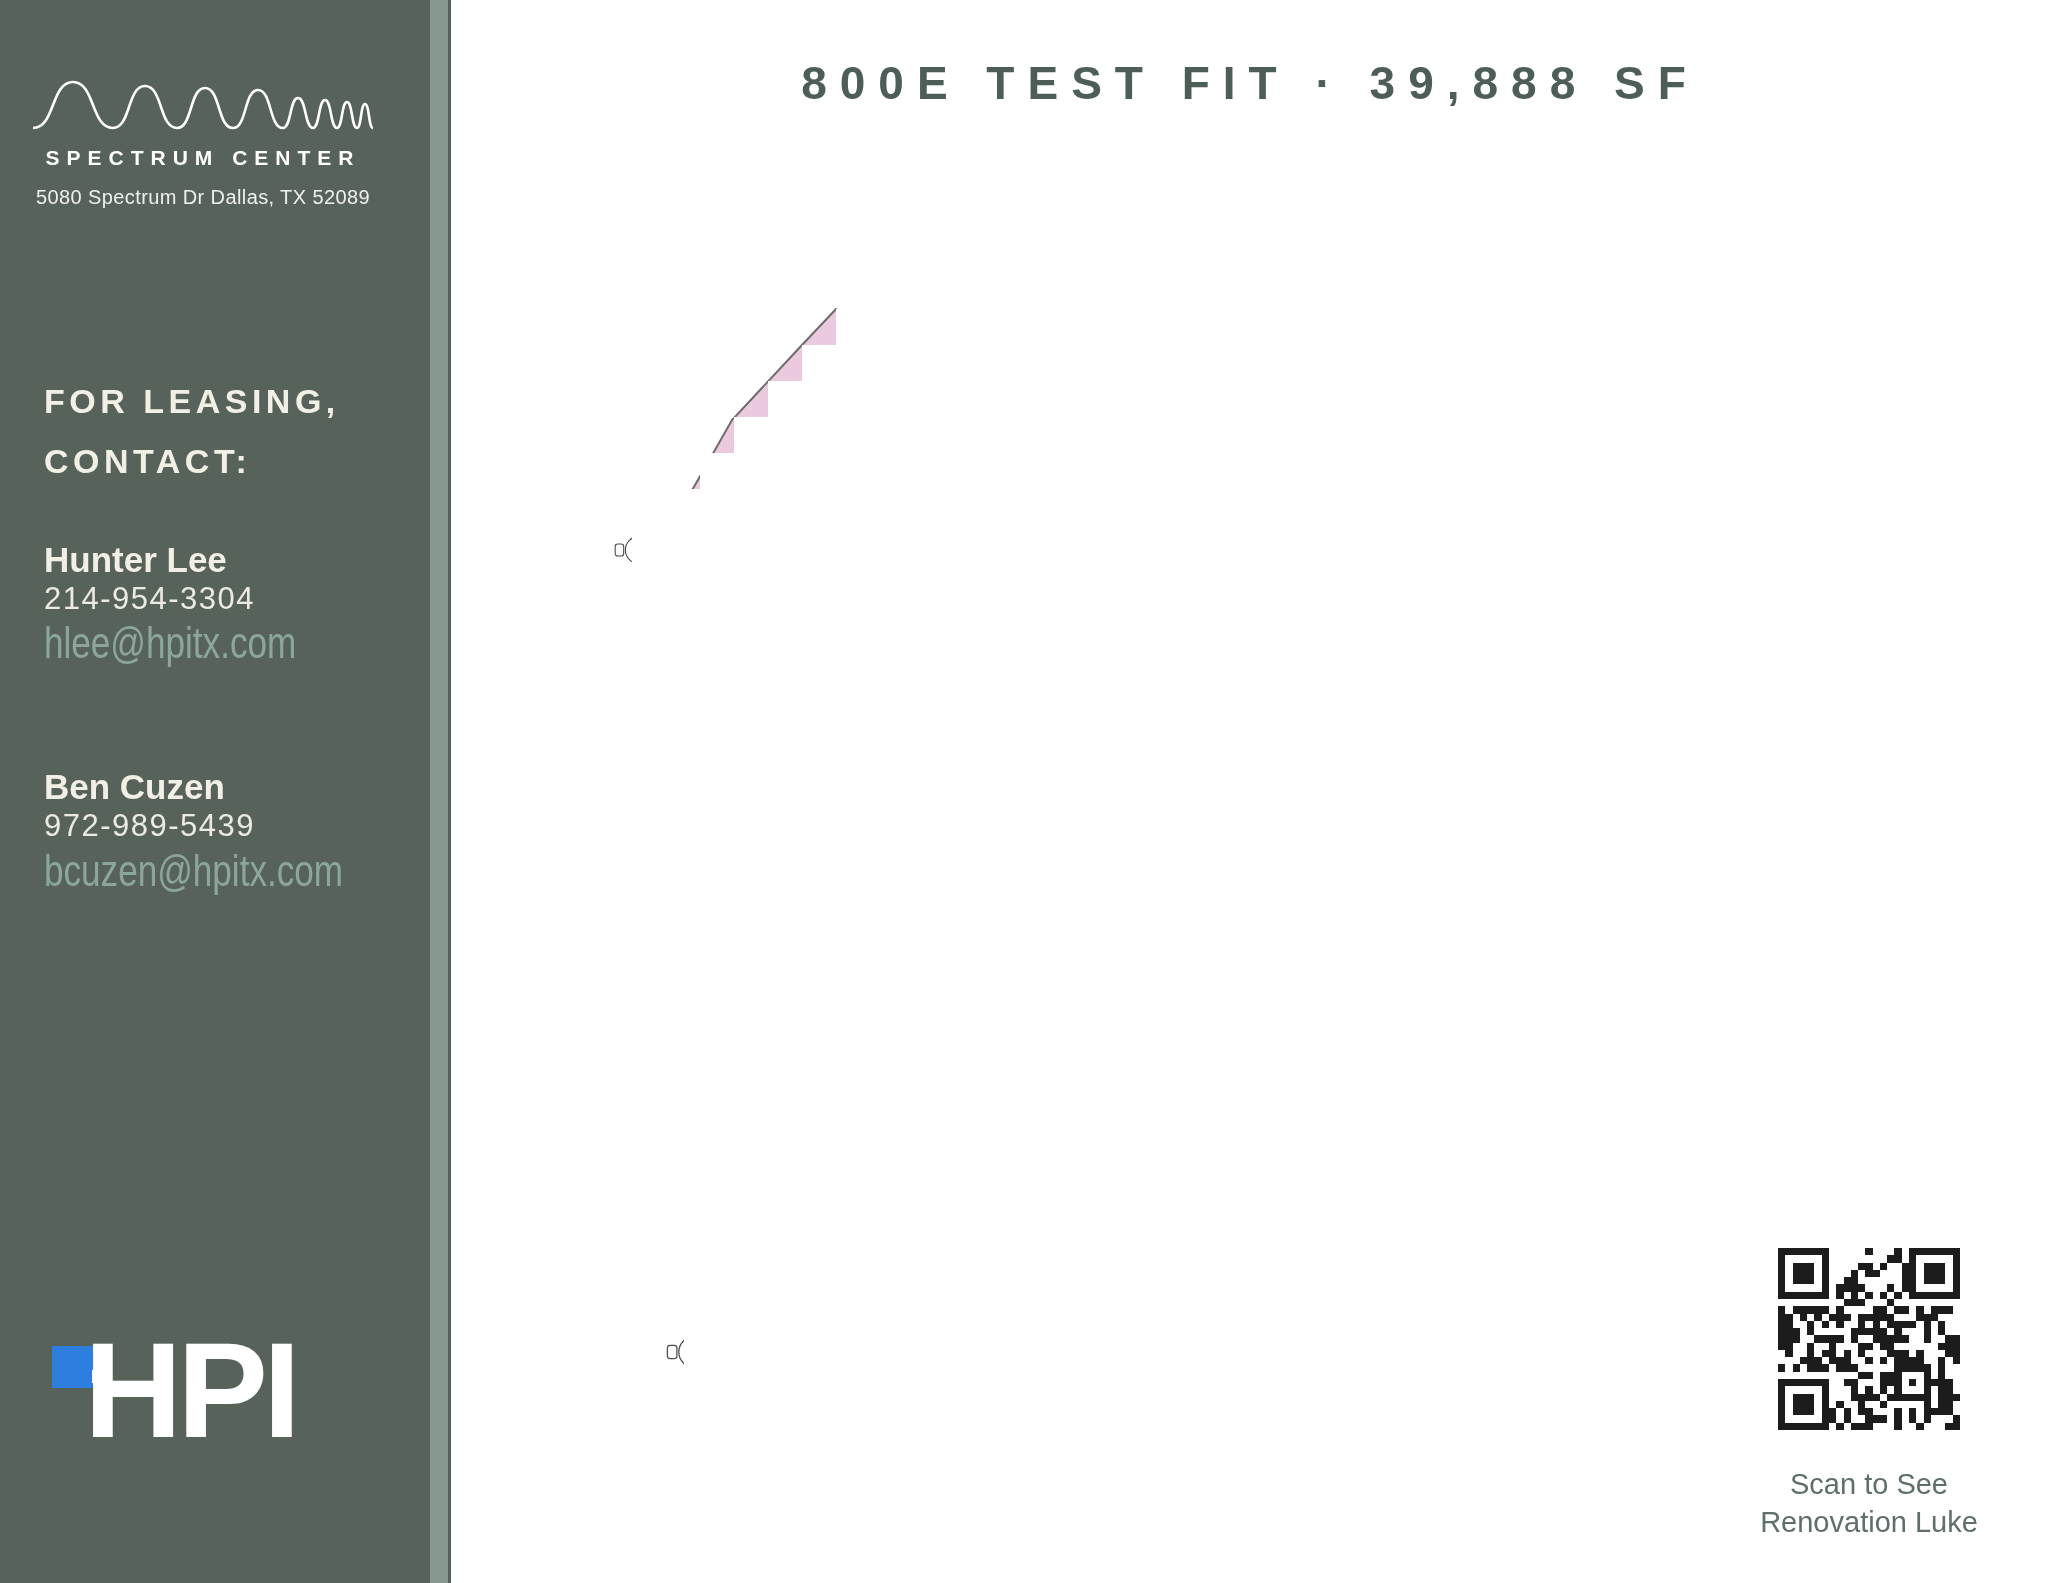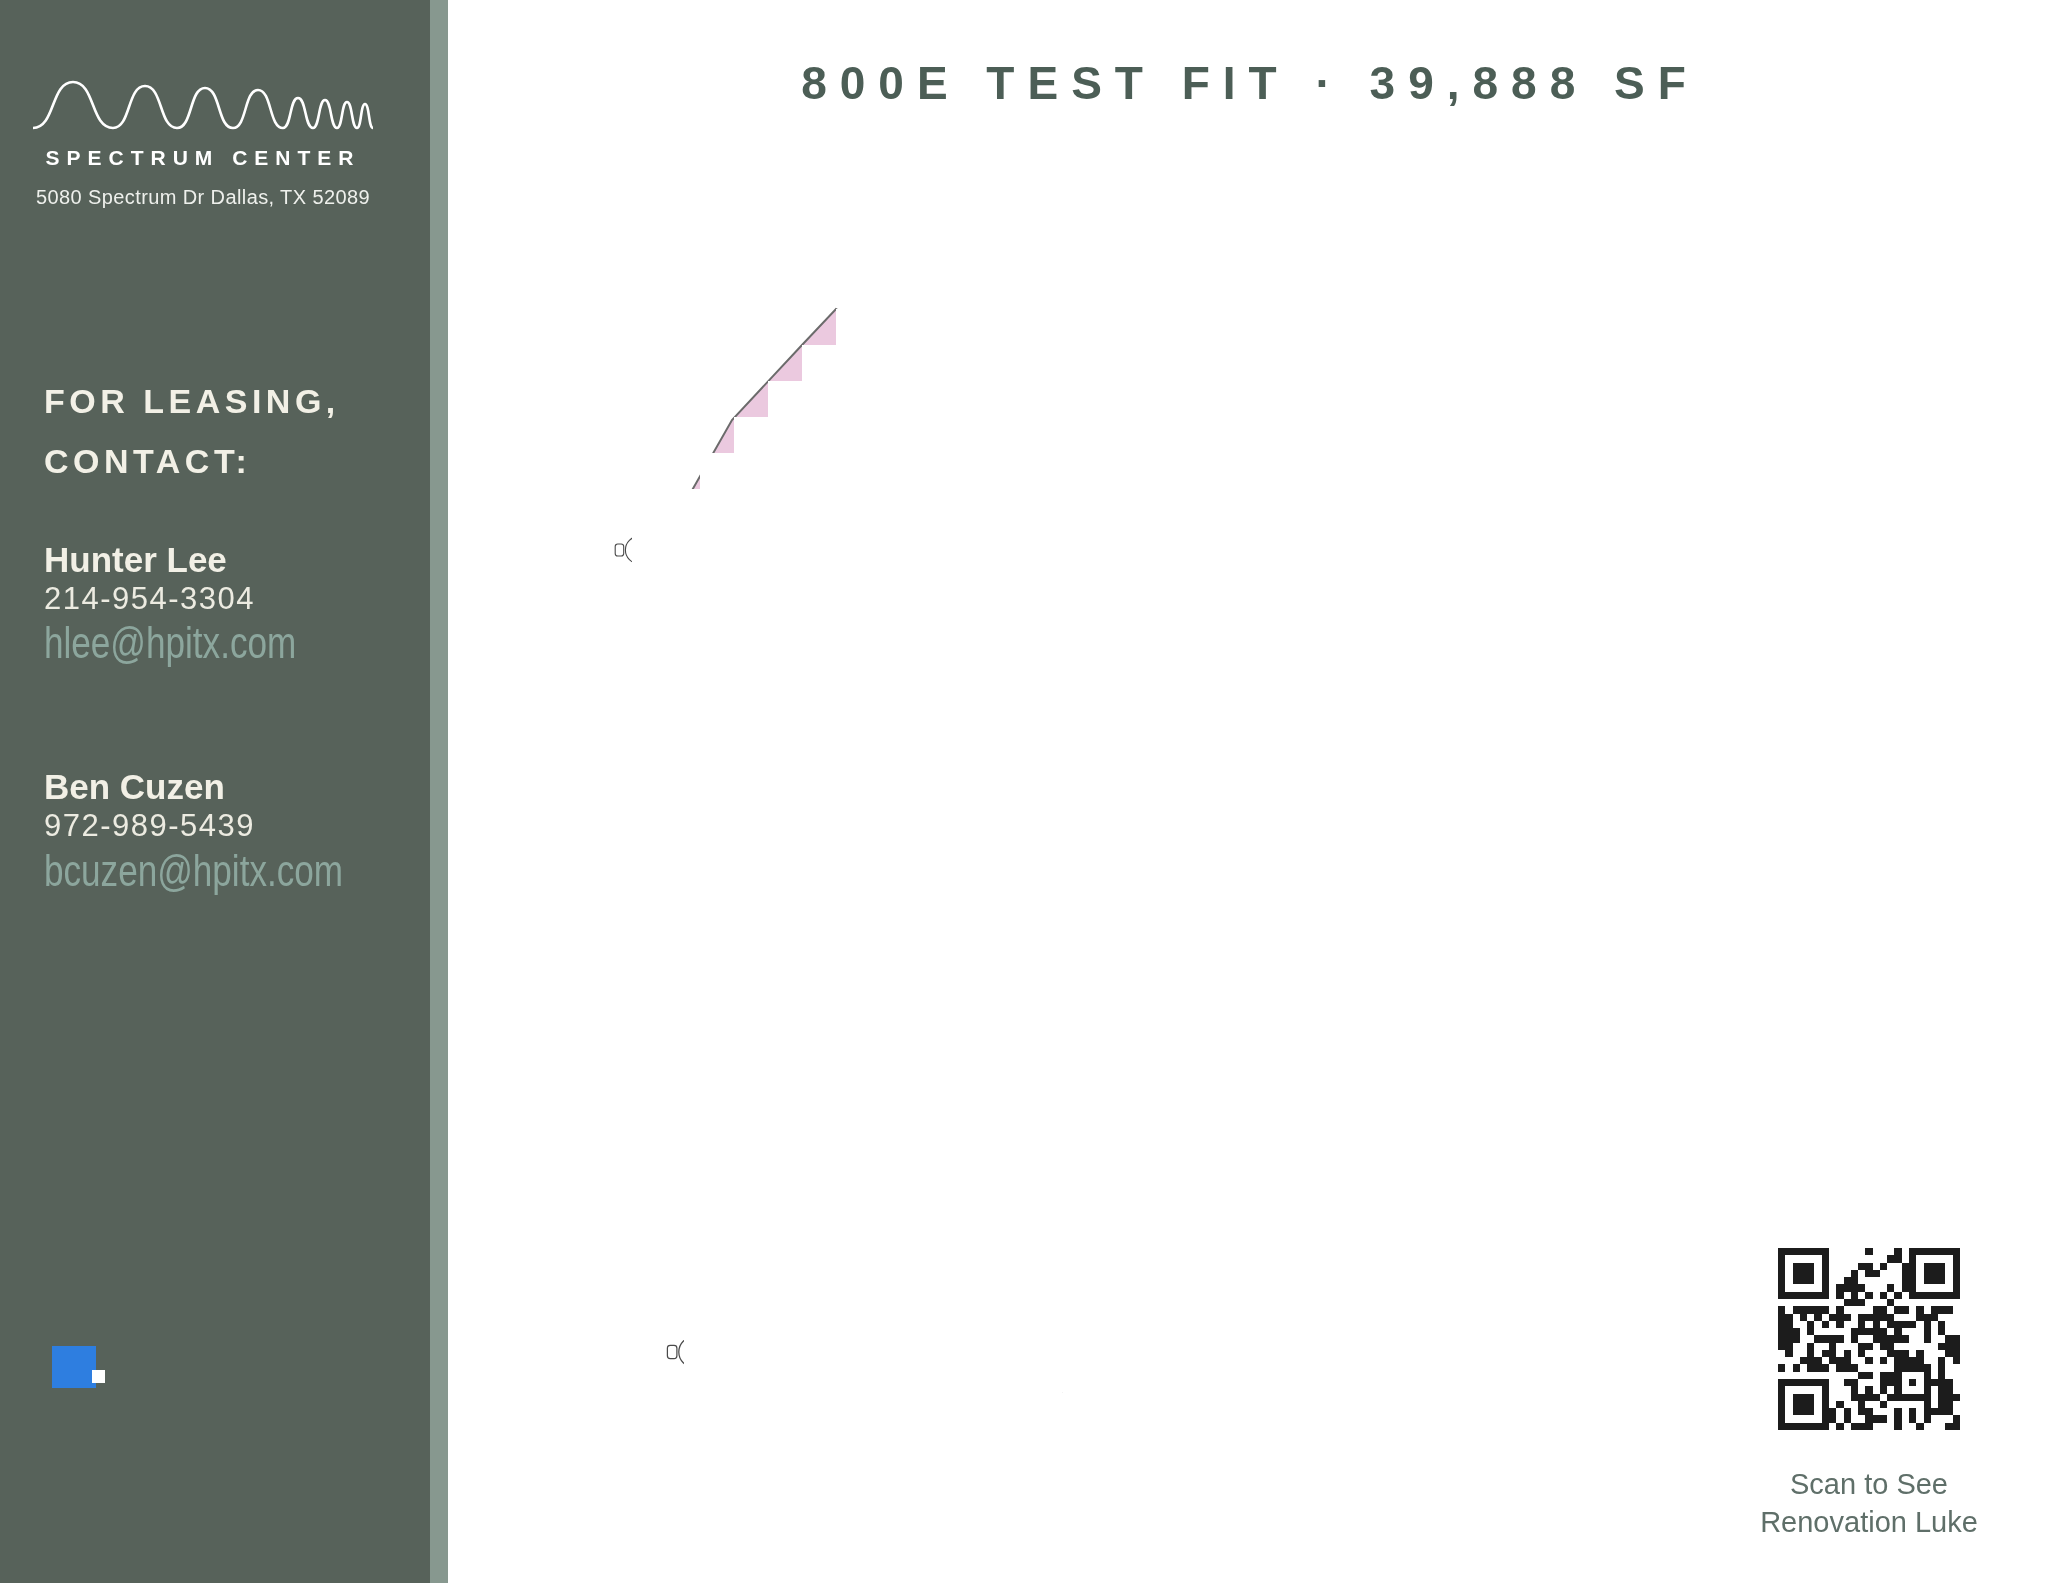--- a/index.html
+++ b/index.html
@@ -1,21 +1,21 @@
 <!DOCTYPE html>
 <html style="--sidebar: #57625A; --stripe: #87988F; --cream: #F2F0E6; --muted: #8CA69D; --title: #4C5E56; --hpi_blue: #2E7EE0; --caption: #5F6F69; --qr_dark: #1C1C1C; --teal: #7FCFCA; --pink: #EBC9DF; --yellow: #F6E39E; --orange: #F8C9A1; --blue: #6F96B5; --lightblue: #CFE2EA; --lavender: #CDCAE6; --olive: #CCD79B; --sage: #E4E7D4; --core: #B5B5B5;"><head>
 <meta charset="utf-8">
 <style>
   html,body{margin:0;padding:0;}
   body{
     width:2048px;height:1583px;position:relative;overflow:hidden;
     background:#ffffff;font-family:"Liberation Sans",sans-serif;
   }
   
-  .sidebar{position:absolute;left:0;top:0;bottom:0;width:430px;background:var(--sidebar);}
+  .sidebar{position:absolute;left:0;top:0;bottom:0;width:430px;background:var(--sidebar);padding-left:21px;}
   .sidebar-stripe{position:absolute;left:430px;top:0;bottom:0;width:18px;background:var(--stripe);}
   .brand{position:absolute;left:28px;top:66px;width:350px;text-align:center;color:#fff;}
   .brand svg{display:block;margin:0 auto;}
   .brand-name{margin-top:10px;font-weight:700;font-size:21px;letter-spacing:7px;color:#ffffff;white-space:nowrap;}
   .brand-addr{margin-top:16px;font-size:20px;letter-spacing:.4px;color:#eef0ec;}
   .leasing{position:absolute;left:44px;top:372px;font-weight:700;font-size:34px;line-height:1.75;letter-spacing:4.5px;color:var(--cream);}
   .contacts{position:absolute;left:44px;top:540px;}
   .contact{margin-bottom:98px;}
   .c-name{font-weight:700;font-size:35px;line-height:1.15;color:var(--cream);}
   .c-phone{font-weight:400;font-size:31px;line-height:1.2;color:#ecebe1;letter-spacing:1.5px;}
@@ -79,20 +79,21 @@
     <div class="contact">
       <div class="c-name">Ben Cuzen</div>
       <div class="c-phone">972-989-5439</div>
       <div class="c-email">bcuzen@hpitx.com</div>
     </div>
   </div>
 
   <div class="hpi">
     <div class="hpi-square"></div>
     <div class="hpi-notch"></div>
+    <div class="hpi-text">HPI</div>
   </div>
 </div>
 <div class="sidebar-stripe"></div>
 
 <div class="title">800E TEST FIT · 39,888 SF</div>
 
 <svg class="plan" width="1240" height="1270" viewBox="0 0 1240 1270">
   <defs>
     <g id="dk">
       <rect x="-14" y="-14" width="28" height="11" class="w2"></rect>

